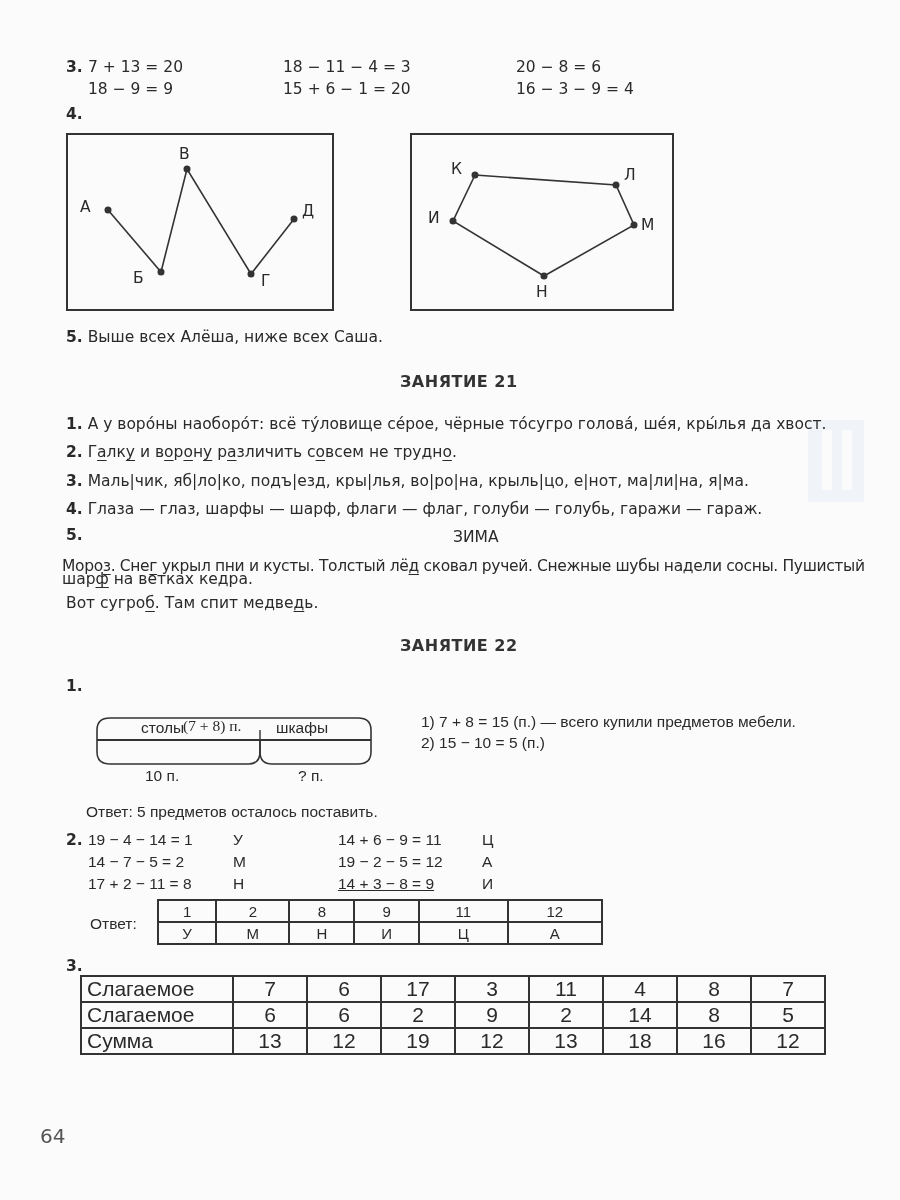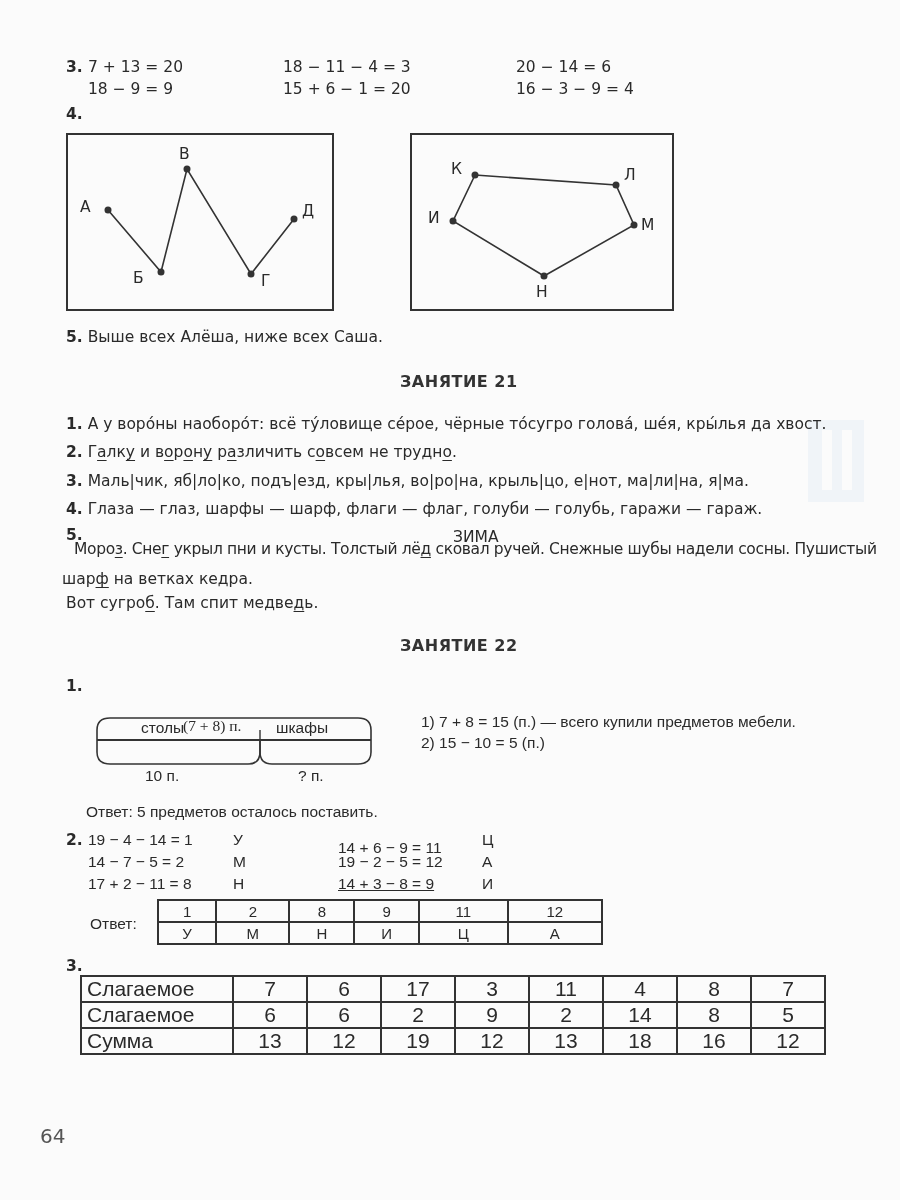--- a/index.html
+++ b/index.html
@@ -29,21 +29,21 @@
 
 <div class="ghost" style="left:808px; top:420px; width:56px; height:82px; opacity:0.8;"></div>
 <div class="ghost" style="left:822px; top:430px; width:10px; height:60px; background:#fbfbfb;"></div>
 <div class="ghost" style="left:842px; top:430px; width:10px; height:60px; background:#fbfbfb;"></div>
 
 <div class="abs t16 b" style="left:66px; top:57px;">3.</div>
 <div class="abs t16" style="left:88px; top:57px;">7 + 13 = 20</div>
 <div class="abs t16" style="left:88px; top:79px;">18 − 9 = 9</div>
 <div class="abs t16" style="left:283px; top:57px;">18 − 11 − 4 = 3</div>
 <div class="abs t16" style="left:283px; top:79px;">15 + 6 − 1 = 20</div>
-<div class="abs t16" style="left:516px; top:57px;">20 − 14 = 6</div>
+<div class="abs t16" style="left:516px; top:57px;">20 − 8 = 6</div>
 <div class="abs t16" style="left:516px; top:79px;">16 − 3 − 9 = 4</div>
 
 <div class="abs t16 b" style="left:66px; top:104px;">4.</div>
 
 <div class="box" style="left:66px; top:133px; width:268px; height:178px;"></div>
 <div class="box" style="left:410px; top:133px; width:264px; height:178px;"></div>
 
 <svg class="abs" style="left:0; top:0;" width="900" height="320">
   <polyline points="108,210 161,272 187,169 251,274 294,219" fill="none" stroke="#333" stroke-width="1.6"></polyline>
   <g fill="#333">
@@ -98,21 +98,21 @@
 </div>
 
 <div class="abs t16" style="left:66px; top:499px;">
   <span class="b">4.</span>
   <span>Глаза — глаз, шарфы — шарф, флаги — флаг, голуби — голубь, гаражи — гараж.</span>
 </div>
 
 <div class="abs t16 b" style="left:66px; top:525px;">5.</div>
 <div class="abs t16" style="left:453px; top:527px;">ЗИМА</div>
 
-<div class="abs t16" style="left:62px; top:539px; letter-spacing:-0.35px;margin-left:12px;"><span>Моро</span><span class="ul">з</span><span>. Сне</span><span class="ul">г</span><span> укрыл пни и кусты. Толстый лё</span><span class="ul">д</span><span> сковал ручей. Снежные шубы надели сосны. Пушистый</span></div>
+<div class="abs t16" style="left:62px; top:556px; letter-spacing:-0.35px;"><span>Моро</span><span class="ul">з</span><span>. Сне</span><span class="ul">г</span><span> укрыл пни и кусты. Толстый лё</span><span class="ul">д</span><span> сковал ручей. Снежные шубы надели сосны. Пушистый</span></div>
 <div class="abs t16" style="left:62px; top:569px;"><span>шар</span><span class="ul">ф</span><span> на ветках кедра.</span></div>
 <div class="abs t16" style="left:66px; top:593px;"><span>Вот сугро</span><span class="ul">б</span><span>. Там спит медве</span><span class="ul">д</span><span>ь.</span></div>
 
 <div class="abs heading" style="left:400px; top:636px;">ЗАНЯТИЕ 22</div>
 
 <div class="abs t16 b" style="left:66px; top:676px;">1.</div>
 
 <div class="abs t16" style="left:183px; top:716px; font-family:Liberation Serif, serif;">(7 + 8) п.</div>
 <svg class="abs" style="left:90px; top:712px;" width="290" height="60">
   <path d="M7,28 L7,18 Q7,6 20,6 L268,6 Q281,6 281,18 L281,28" fill="none" stroke="#333" stroke-width="1.6"></path>
@@ -132,21 +132,21 @@
 <div class="abs t16" style="left:86px; top:802px; font-family:'Liberation Sans',sans-serif;">Ответ: 5 предметов осталось поставить.</div>
 
 <div class="abs t16 b" style="left:66px; top:830px;">2.</div>
 <div class="abs t16" style="left:88px; top:830px; font-family:'Liberation Sans',sans-serif;">19 − 4 − 14 = 1</div>
 <div class="abs t16" style="left:233px; top:830px; font-family:'Liberation Sans',sans-serif;">У</div>
 <div class="abs t16" style="left:88px; top:852px; font-family:'Liberation Sans',sans-serif;">14 − 7 − 5 = 2</div>
 <div class="abs t16" style="left:233px; top:852px; font-family:'Liberation Sans',sans-serif;">М</div>
 <div class="abs t16" style="left:88px; top:874px; font-family:'Liberation Sans',sans-serif;">17 + 2 − 11 = 8</div>
 <div class="abs t16" style="left:233px; top:874px; font-family:'Liberation Sans',sans-serif;">Н</div>
 
-<div class="abs t16" style="left:338px; top:830px; font-family:'Liberation Sans',sans-serif;margin-top:8px;">14 + 6 − 9 = 11</div>
+<div class="abs t16" style="left:338px; top:830px; font-family:'Liberation Sans',sans-serif;">14 + 6 − 9 = 11</div>
 <div class="abs t16" style="left:482px; top:830px; font-family:'Liberation Sans',sans-serif;">Ц</div>
 <div class="abs t16" style="left:338px; top:852px; font-family:'Liberation Sans',sans-serif;">19 − 2 − 5 = 12</div>
 <div class="abs t16" style="left:482px; top:852px; font-family:'Liberation Sans',sans-serif;">А</div>
 <div class="abs t16" style="left:338px; top:874px; font-family:'Liberation Sans',sans-serif;text-decoration:underline;">14 + 3 − 8 = 9</div>
 <div class="abs t16" style="left:482px; top:874px; font-family:'Liberation Sans',sans-serif;">И</div>
 
 <div class="abs t16" style="left:90px; top:914px; font-family:'Liberation Sans',sans-serif;">Ответ:</div>
 <table class="grid" style="left:157px; top:899px; width:446px;">
   <tbody>
       <tr style="height:22px;">

